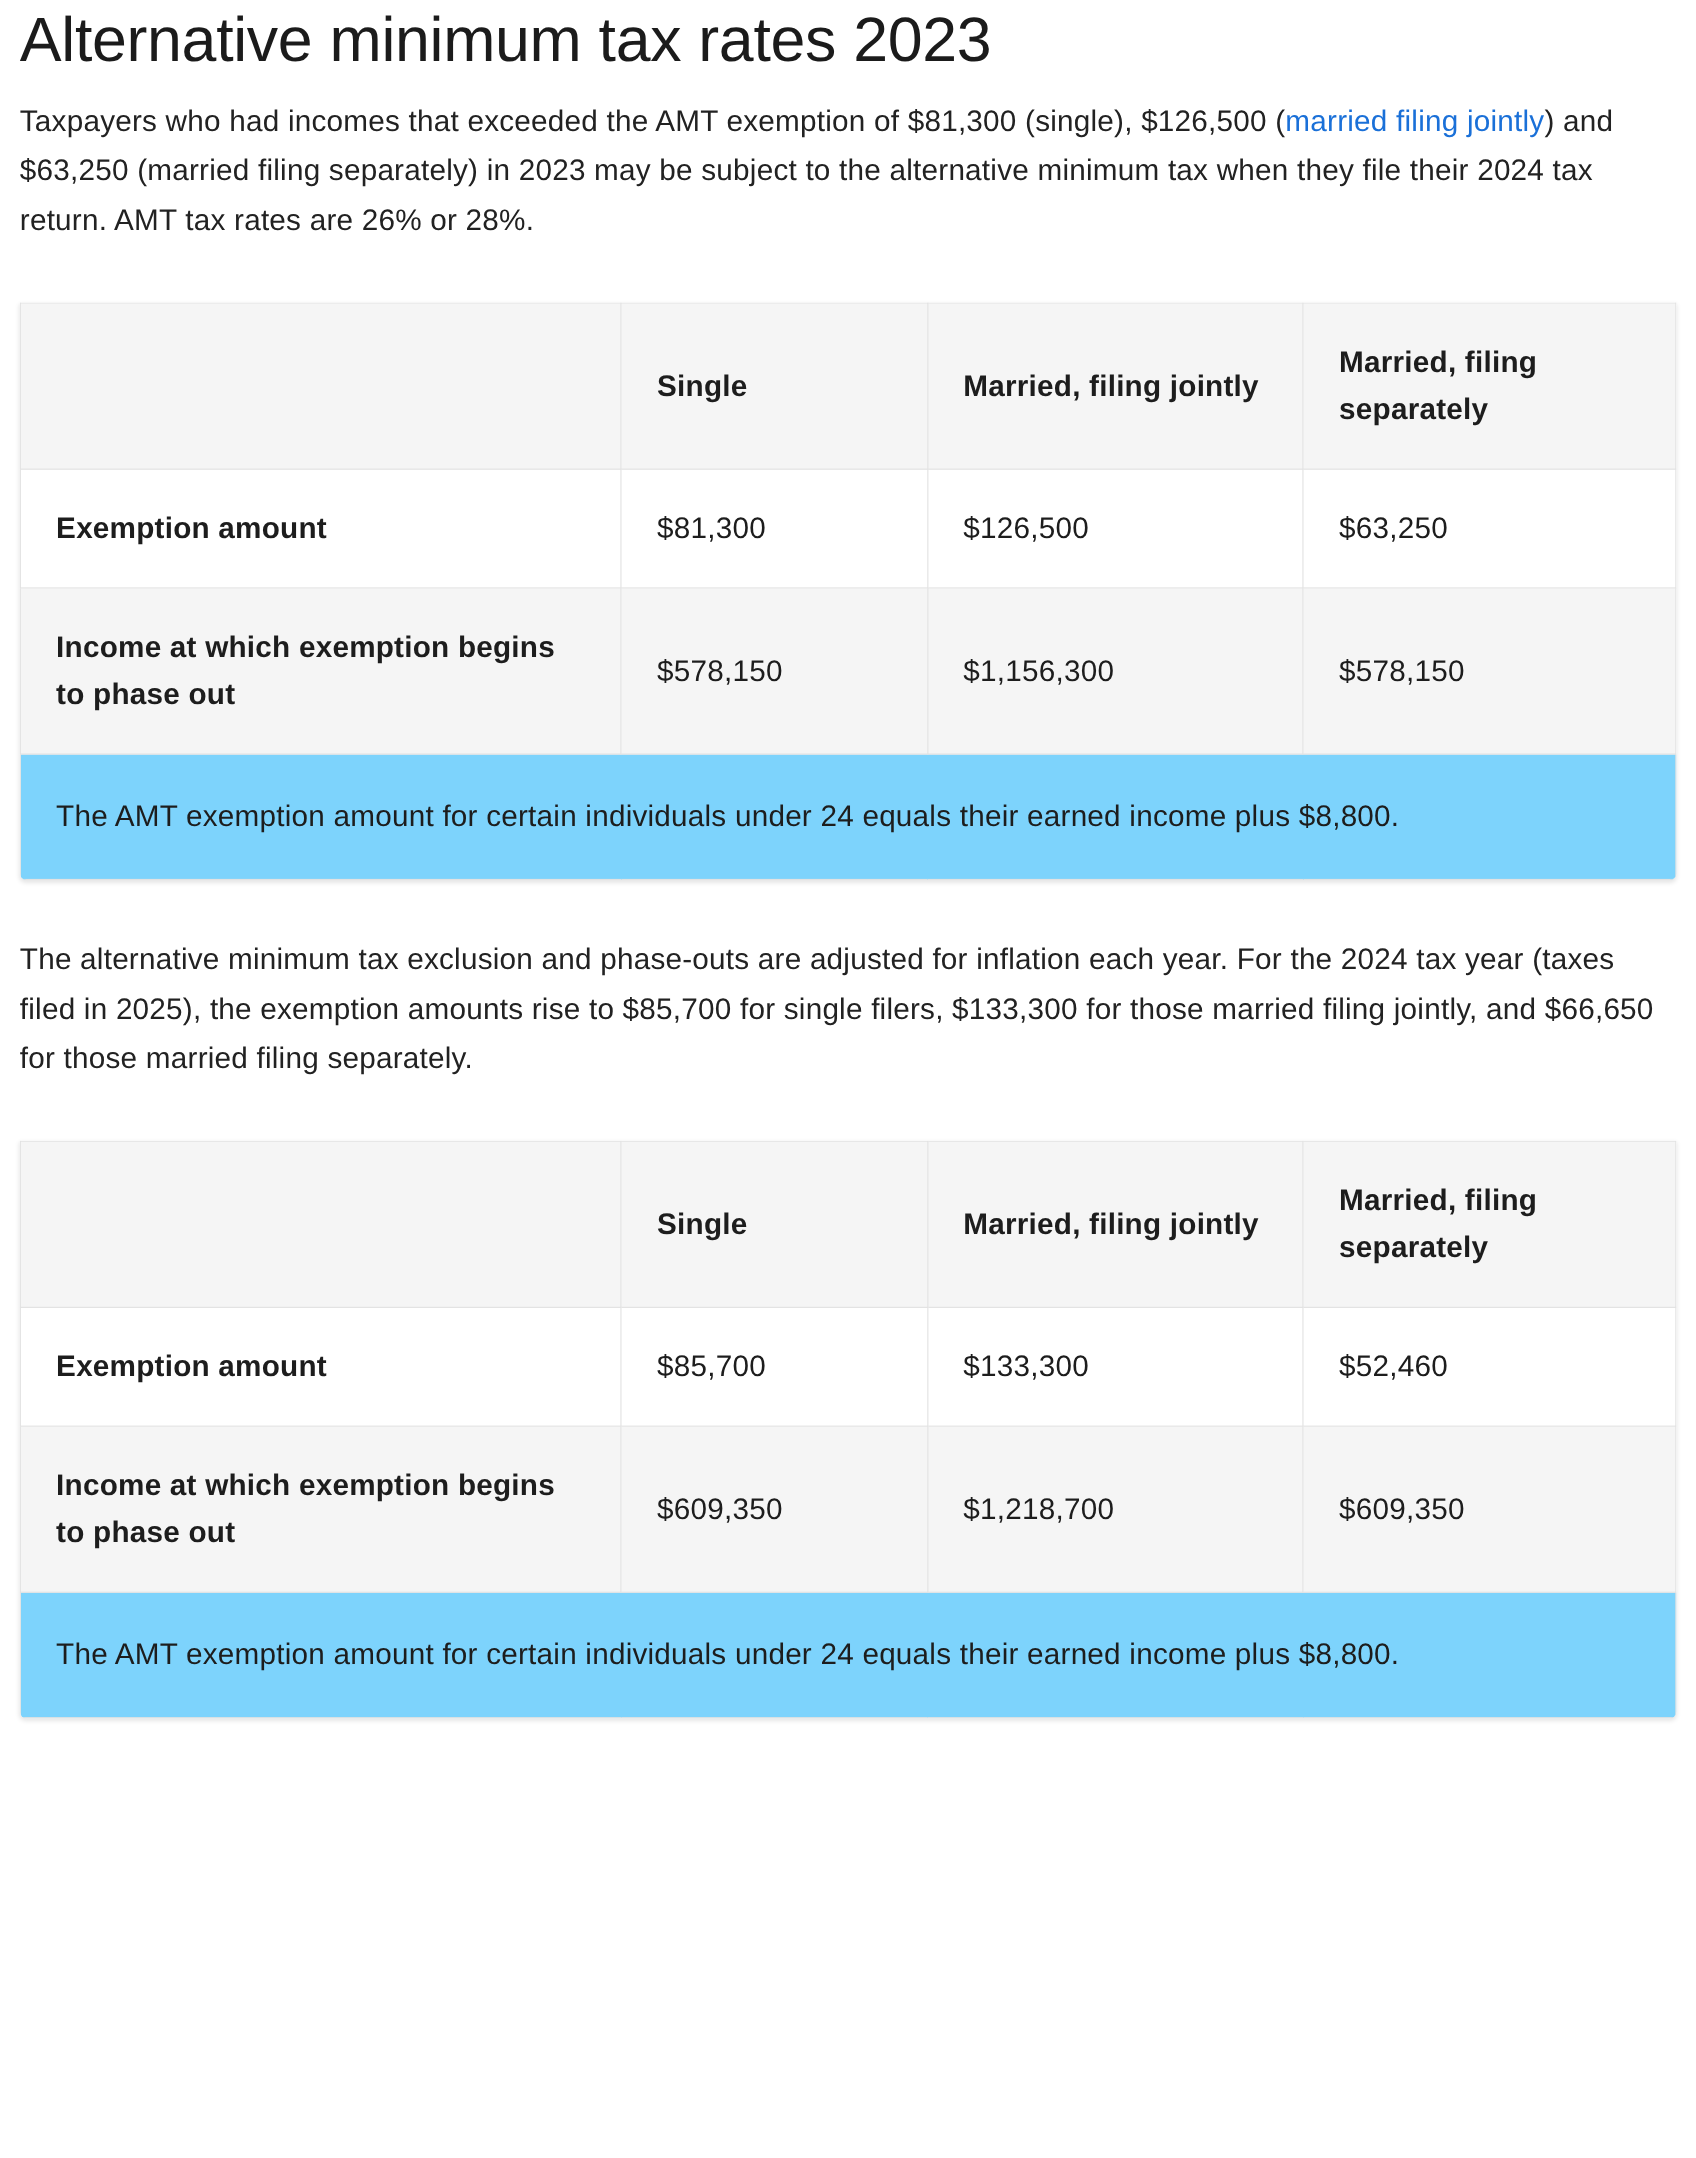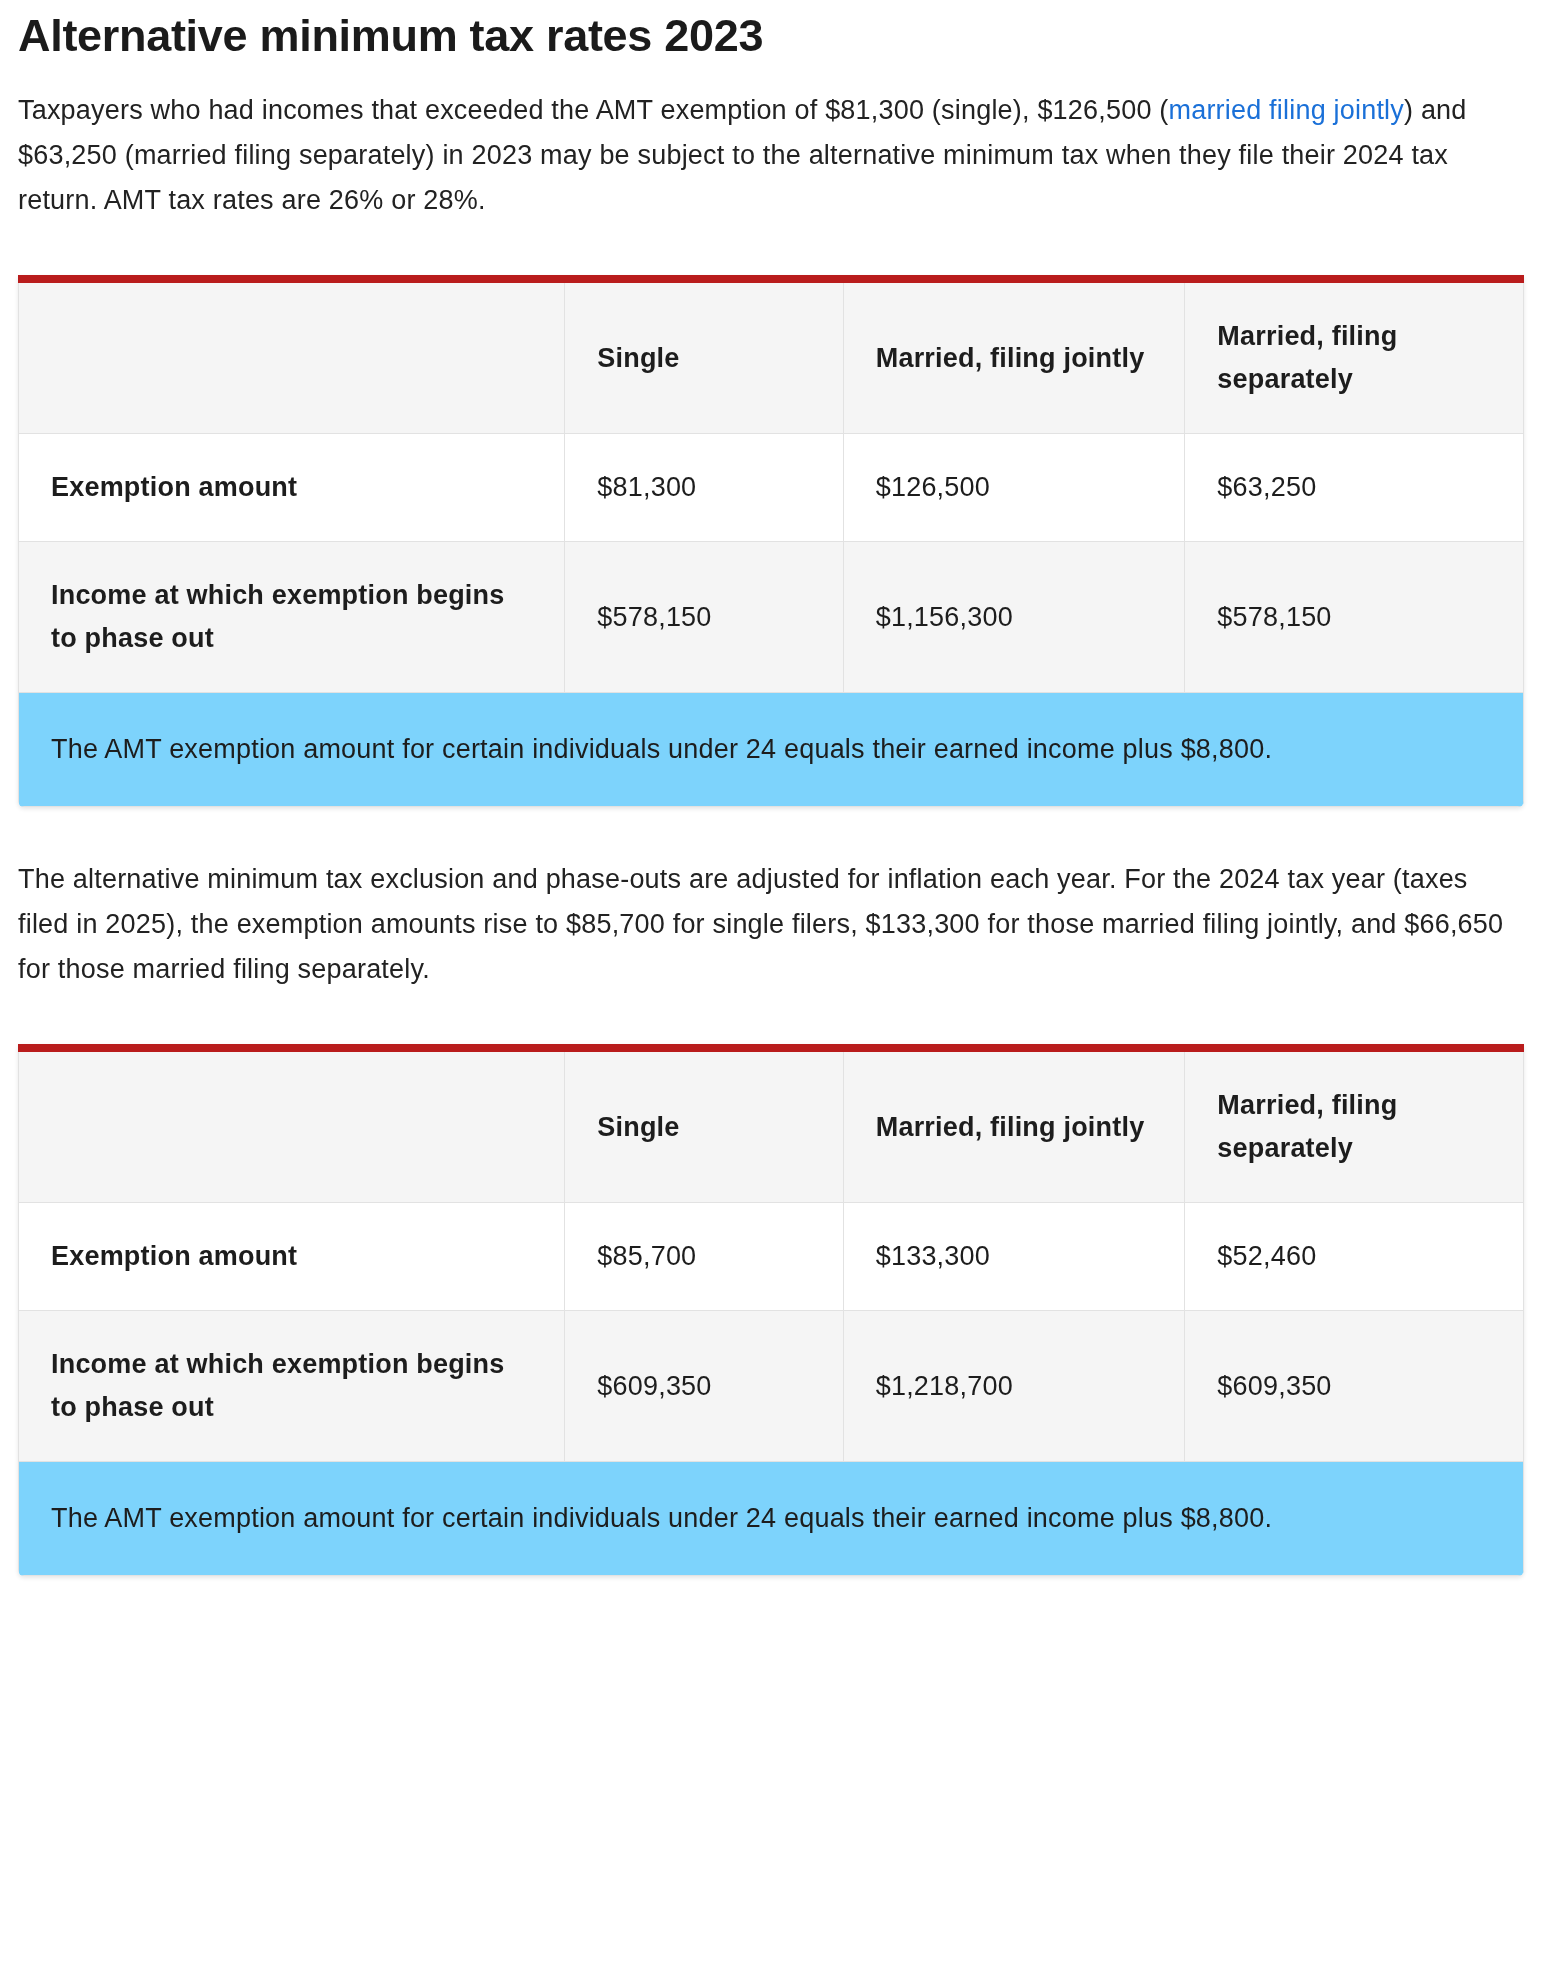--- a/index.html
+++ b/index.html
@@ -10,23 +10,23 @@
     width: 1542px;
   }
   body {
     height: 1962px;
     overflow: hidden;
     font-family: "Liberation Sans", "DejaVu Sans", sans-serif;
     color: #1d1d1d;
     padding: 10px 18px 0 18px;
   }
   h1.section-heading {
-    font-size: 45px;
+    font-size: 57px;
     line-height: 52px;
-    font-weight: 700;
+    font-weight: 400;
     letter-spacing: -0.3px;
     margin: 0 0 26px 0;
     color: #1b1b1b;
   }
   p.intro {
     font-size: 27px;
     line-height: 45px;
     letter-spacing: 0.2px;
     margin: 0 0 52px 0;
     color: #222222;
@@ -47,21 +47,21 @@
   }
   .table-card {
     margin: 0 0 50px 0;
     border-radius: 0 0 6px 6px;
     box-shadow: 0 2px 4px rgba(0,0,0,0.10);
     overflow: hidden;
   }
   table.amt-table {
     width: 100%;
     border-collapse: collapse;
-    border-top: 8px solid #b91c1c;
+    border-top: 1px solid #b91c1c;
     font-size: 27px;
     letter-spacing: 0.2px;
     color: #1d1d1d;
   }
   table.amt-table col.c1 { width: 36.3%; }
   table.amt-table col.c2 { width: 18.5%; }
   table.amt-table col.c3 { width: 22.7%; }
   table.amt-table col.c4 { width: 22.5%; }
   table.amt-table th,
   table.amt-table td {

